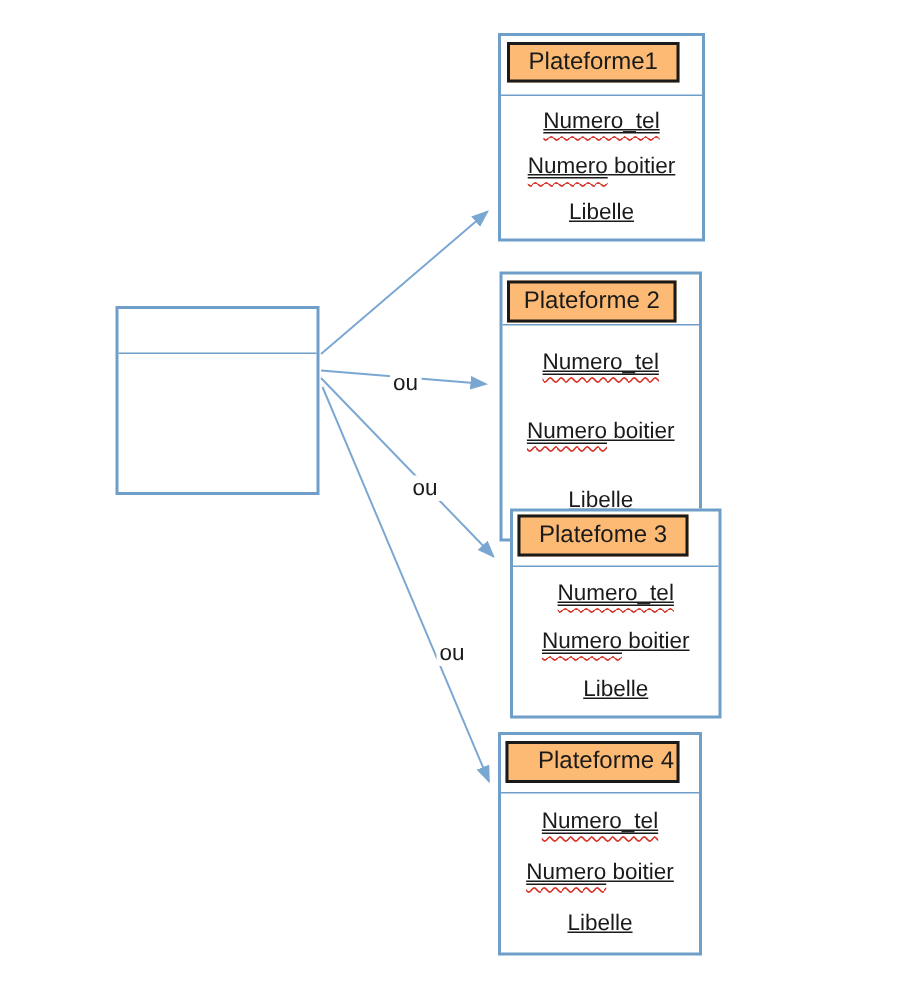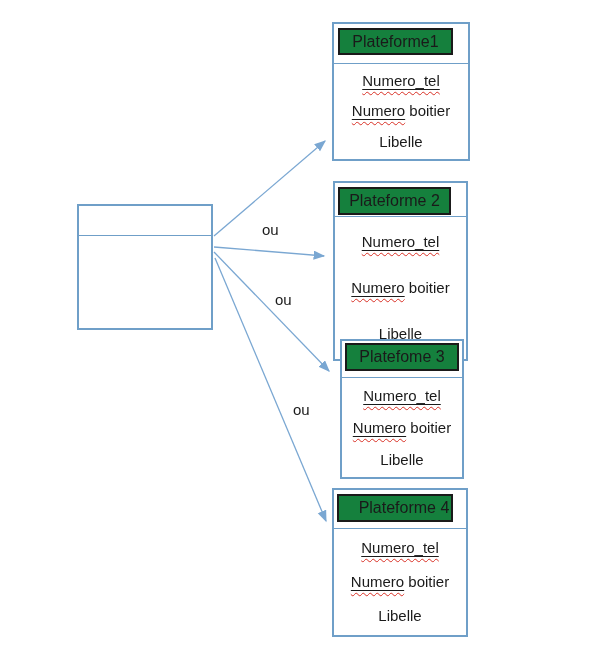--- a/index.html
+++ b/index.html
@@ -32,21 +32,21 @@
   .ebox {
     position: absolute;
     border: 2px solid var(--box-border);
     background: #ffffff;
     z-index: 2;
     color: var(--text);
   }
   .etitle {
     position: absolute;
     border: 2px solid var(--title-border);
-    background: #15803d;
+    background: #fdba74;
     display: flex;
     align-items: center;
     justify-content: center;
     font-size: 16px;
     z-index: 3;
     white-space: nowrap;
   }
   .etitle.left-align { justify-content: flex-start; padding-left: 13px; }
   .sep {
     position: absolute;
@@ -54,20 +54,21 @@
     border-top: 1.5px solid var(--box-border);
     z-index: 2;
   }
   .fields {
     position: absolute;
     left: 0; right: 0; bottom: 2px;
     display: flex;
     flex-direction: column;
     justify-content: space-around;
     align-items: center;
+    text-decoration: underline;
   }
   .field {
     font-size: 15px;
     white-space: pre;
     line-height: 1;
   }
   
   .ul {
     text-decoration: underline;
     text-decoration-color: var(--text);
@@ -90,37 +91,38 @@
   .p1 { left: 332px; top: 22px;  width: 138px; height: 139px; }
   .p1 .etitle { left: 4px; top: 4px; width: 115px; height: 27px; }
   .p1 .sep    { top: 39px; }
   .p1 .fields { top: 41px; }
 
   .p2 { left: 333px; top: 181px; width: 135px; height: 180px; }
   .p2 .etitle { left: 3px; top: 4px; width: 113px; height: 28px; }
   .p2 .sep    { top: 33px; }
   .p2 .fields { top: 35px; }
 
-  .p3 { left: 340px; top: 339px; width: 124px; height: 140px; }
+  .p3 { left: 340px; top: 339px; width: 141px; height: 140px; }
   .p3 .etitle { left: 3px; top: 2px; width: 114px; height: 28px; }
   .p3 .sep    { top: 36px; }
   .p3 .fields { top: 38px; }
 
   .p4 { left: 332px; top: 488px; width: 136px; height: 149px; }
   .p4 .etitle { left: 3px; top: 4px; width: 116px; height: 28px; padding-left: 18px; }
   .p4 .sep    { top: 38px; }
   .p4 .fields { top: 40px; }
 
   .ou {
     position: absolute;
     font-size: 15px;
     color: var(--text);
     z-index: 2;
     background: #ffffff;
     padding: 0 2px;
+    margin-top: 26px;
   }
   .ou1 { left: 260px; top: 221px; }
   .ou2 { left: 273px; top: 291px; }
   .ou3 { left: 291px; top: 401px; }
 </style>
 </head>
 <body>
 
 <div class="canvas">
 

